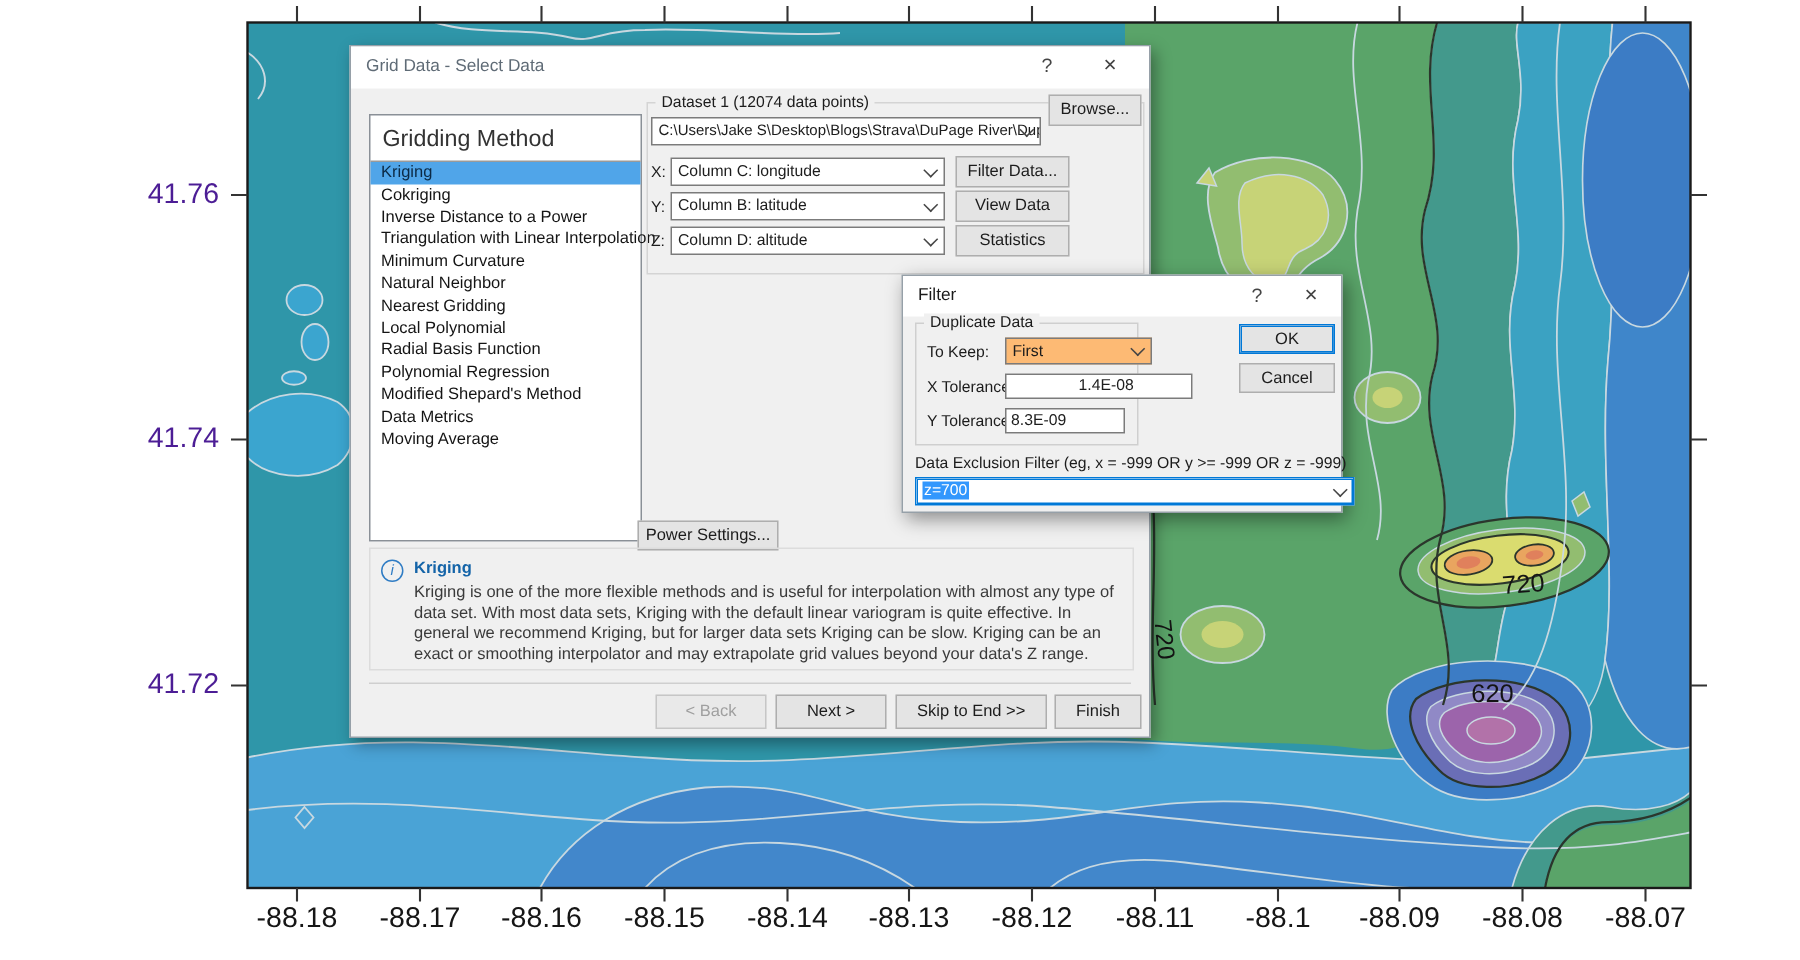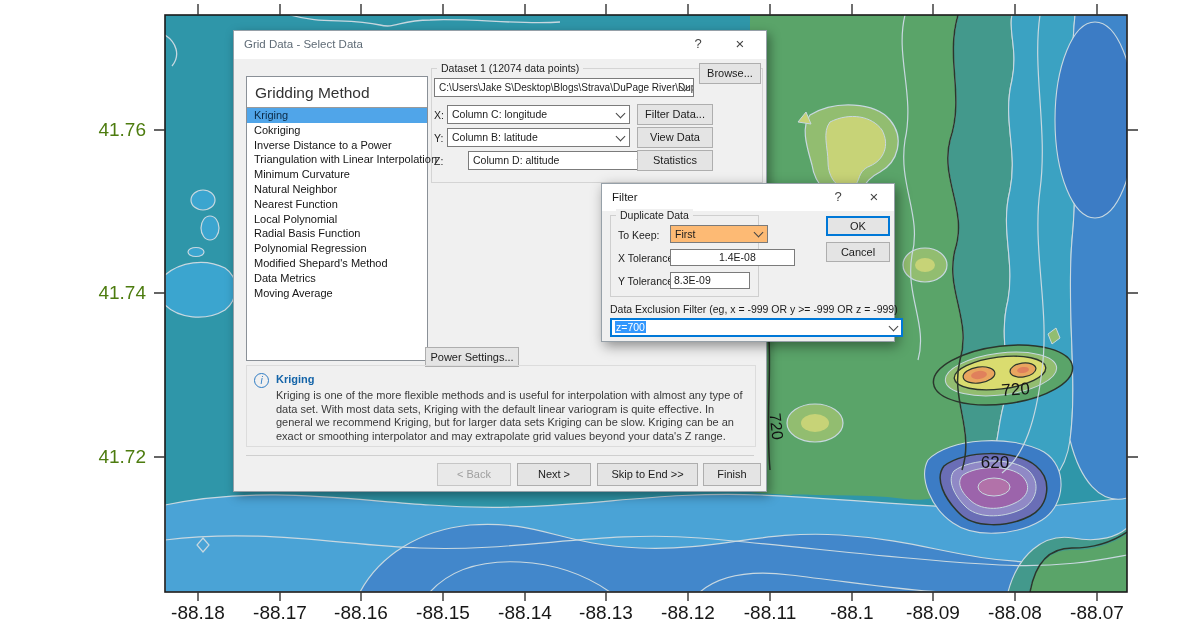--- a/index.html
+++ b/index.html
@@ -1,21 +1,21 @@
 <!DOCTYPE html>
 <html><head>
 <meta charset="utf-8">
 <style>
   html,body{margin:0;padding:0;width:1200px;height:640px;background:#fff;overflow:hidden;
     font-family:"Liberation Sans","DejaVu Sans",sans-serif;}
   .abs{position:absolute;}
   
   .xt{position:absolute;top:602px;width:84px;margin-left:-42px;text-align:center;
       font-size:19px;color:#161616;}
-  .yt{position:absolute;left:40px;width:106px;text-align:right;font-size:19px;color:#4d7c0f;}
+  .yt{position:absolute;left:40px;width:106px;text-align:right;font-size:19px;color:#4c1d95;}
   
   .dlg{position:absolute;background:#f0f0f0;border:1px solid #96a0a8;
        box-shadow:3px 4px 10px rgba(0,0,0,.38);font-size:11px;color:#1c1c1c;}
   .titlebar{position:absolute;left:0;top:0;right:0;height:27px;background:#fff;}
   .title{position:absolute;left:10px;top:7px;font-size:11.5px;}
   .cap-btn{position:absolute;top:3px;width:28px;height:20px;text-align:center;line-height:20px;
            font-size:13px;color:#444;cursor:default;}
   .listbox{position:absolute;background:#fff;border:1px solid #8a9097;}
   .lb-head{font-size:15.5px;color:#333;padding:7px 8px 5px 8px;border-bottom:1px solid #9a9a9a;}
   .lb-item{font-size:11px;line-height:14.8px;padding-left:7px;white-space:nowrap;color:#141414;}
@@ -157,21 +157,21 @@
   </div>
 
   <div class="listbox" style="left:12px;top:45px;width:180px;height:283px;">
     <div class="lb-head">Gridding Method</div>
     <div class="lb-item sel">Kriging</div>
     <div class="lb-item">Cokriging</div>
     <div class="lb-item">Inverse Distance to a Power</div>
     <div class="lb-item">Triangulation with Linear Interpolation</div>
     <div class="lb-item">Minimum Curvature</div>
     <div class="lb-item">Natural Neighbor</div>
-    <div class="lb-item">Nearest Function</div>
+    <div class="lb-item">Nearest Gridding</div>
     <div class="lb-item">Local Polynomial</div>
     <div class="lb-item">Radial Basis Function</div>
     <div class="lb-item">Polynomial Regression</div>
     <div class="lb-item">Modified Shepard's Method</div>
     <div class="lb-item">Data Metrics</div>
     <div class="lb-item">Moving Average</div>
   </div>
 
   <div class="groupbox" style="left:197px;top:37px;width:330px;height:113px;"></div>
   <span class="grouplabel" style="left:203px;top:31px;">Dataset 1  (12074 data points)</span>
@@ -189,21 +189,21 @@
   <div class="btn" style="left:403px;top:73px;width:74px;height:19px;line-height:19px;">Filter Data...</div>
 
   <span class="lbl" style="left:200px;top:101px;">Y:</span>
   <div class="combo" style="left:213px;top:97px;width:163px;height:17px;">
     <span>Column B:  latitude</span>
     <span class="chev"></span>
   </div>
   <div class="btn" style="left:403px;top:96px;width:74px;height:19px;line-height:19px;">View Data</div>
 
   <span class="lbl" style="left:200px;top:124px;">Z:</span>
-  <div class="combo" style="left:213px;top:120px;width:163px;height:17px;margin-left:21px;">
+  <div class="combo" style="left:213px;top:120px;width:163px;height:17px;">
     <span>Column D:  altitude</span>
     <span class="chev"></span>
   </div>
   <div class="btn" style="left:403px;top:119px;width:74px;height:19px;line-height:19px;">Statistics</div>
 
   <div class="btn" style="left:191px;top:316px;width:92px;height:18px;line-height:18px;">Power Settings...</div>
 
   <div class="groupbox" style="left:12px;top:334px;width:508px;height:80px;border-color:#dcdcdc;"></div>
   <span class="info-icon" style="left:20px;top:342px;">i</span>
   <span class="info-title" style="left:42px;top:342px;">Kriging</span>

